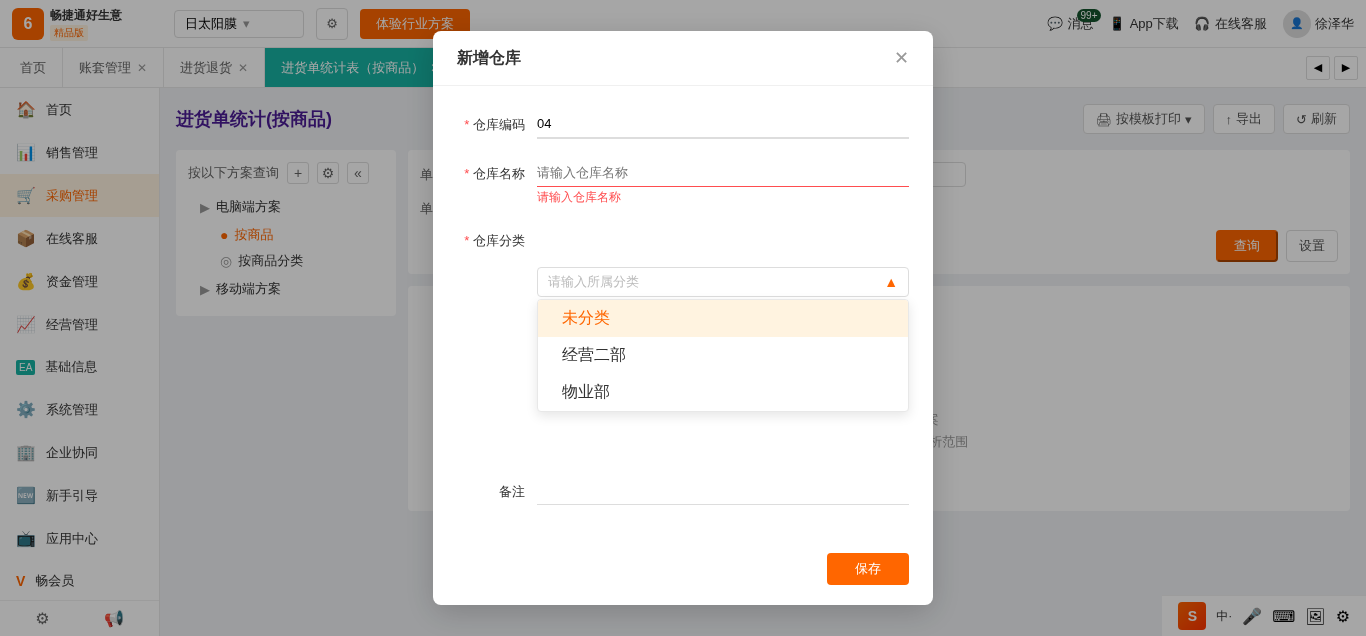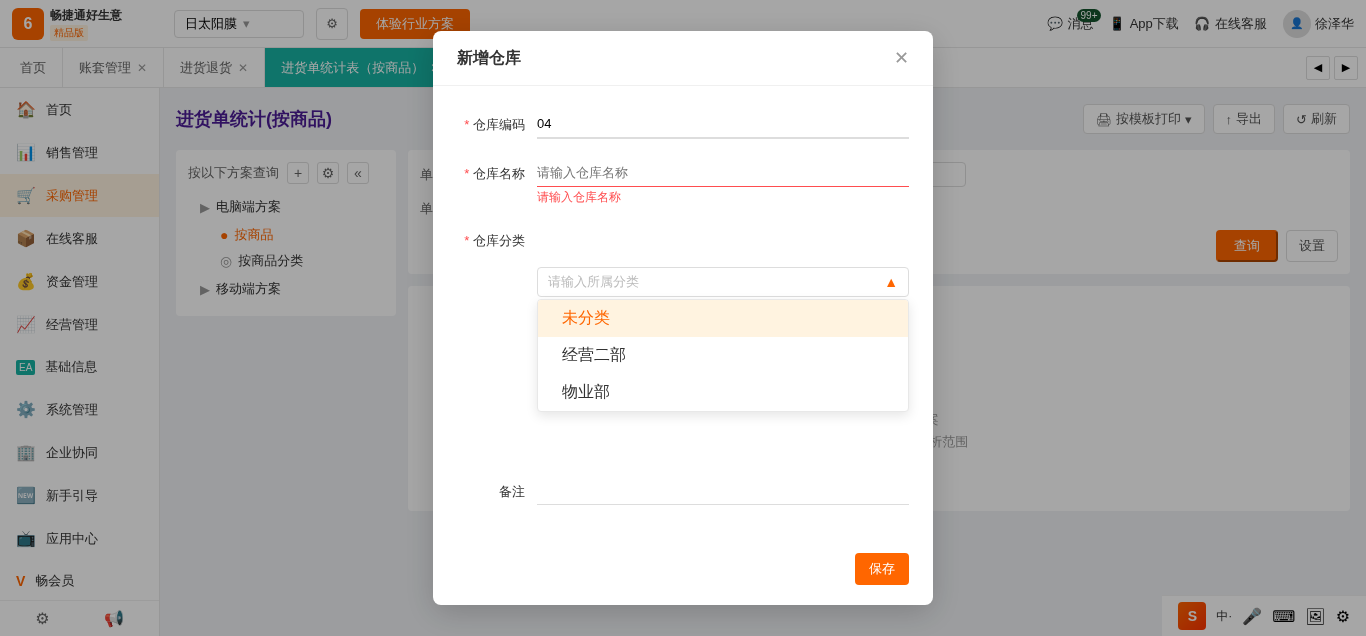--- a/index.html
+++ b/index.html
@@ -277,21 +277,21 @@
     .modal-footer {
       display: flex;
       justify-content: flex-end;
       padding: 12px 24px 20px;
       gap: 10px;
     }
     .btn-save {
       background: #ff6600;
       color: white;
       border: none;
-      padding: 7px 14px;
+      padding: 7px 28px;
       border-radius: 4px;
       cursor: pointer;
       font-size: 13px;
     }
     .s-logo {
       width: 28px; height: 28px;
       background: linear-gradient(135deg, #ff6600, #ff3300);
       border-radius: 4px;
       display: flex; align-items: center; justify-content: center;
       color: white; font-weight: bold; font-size: 14px;

